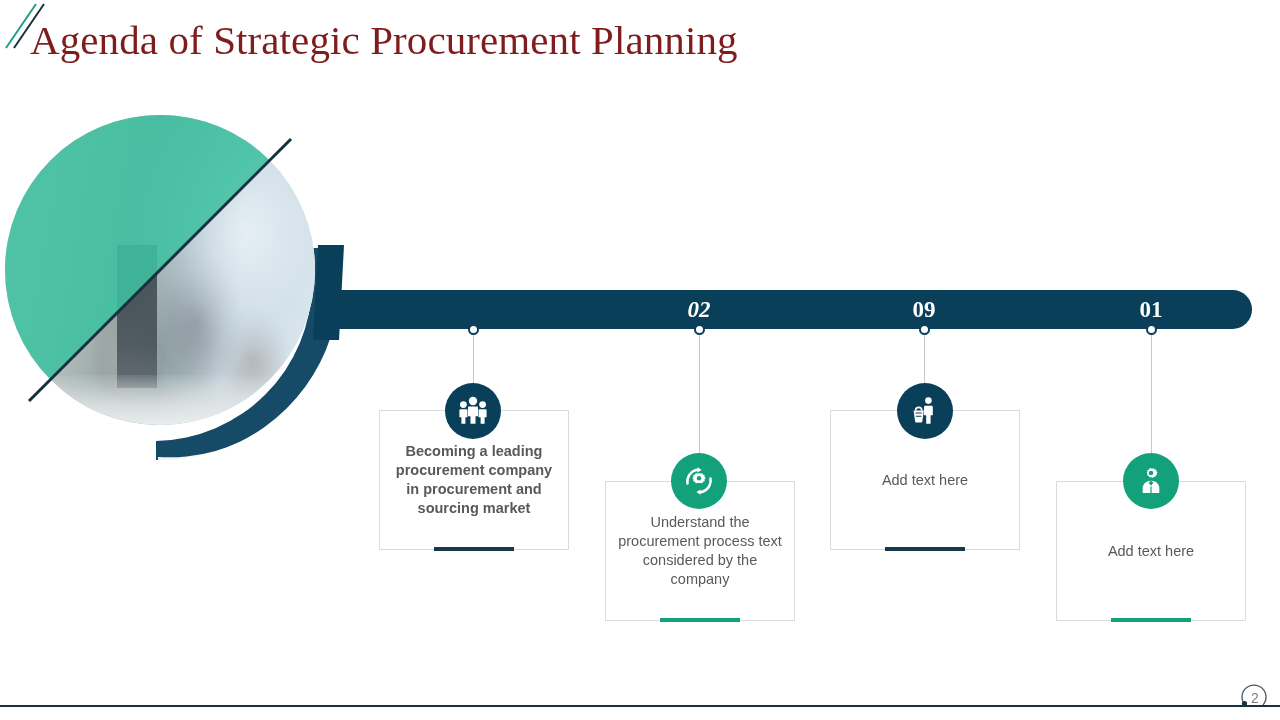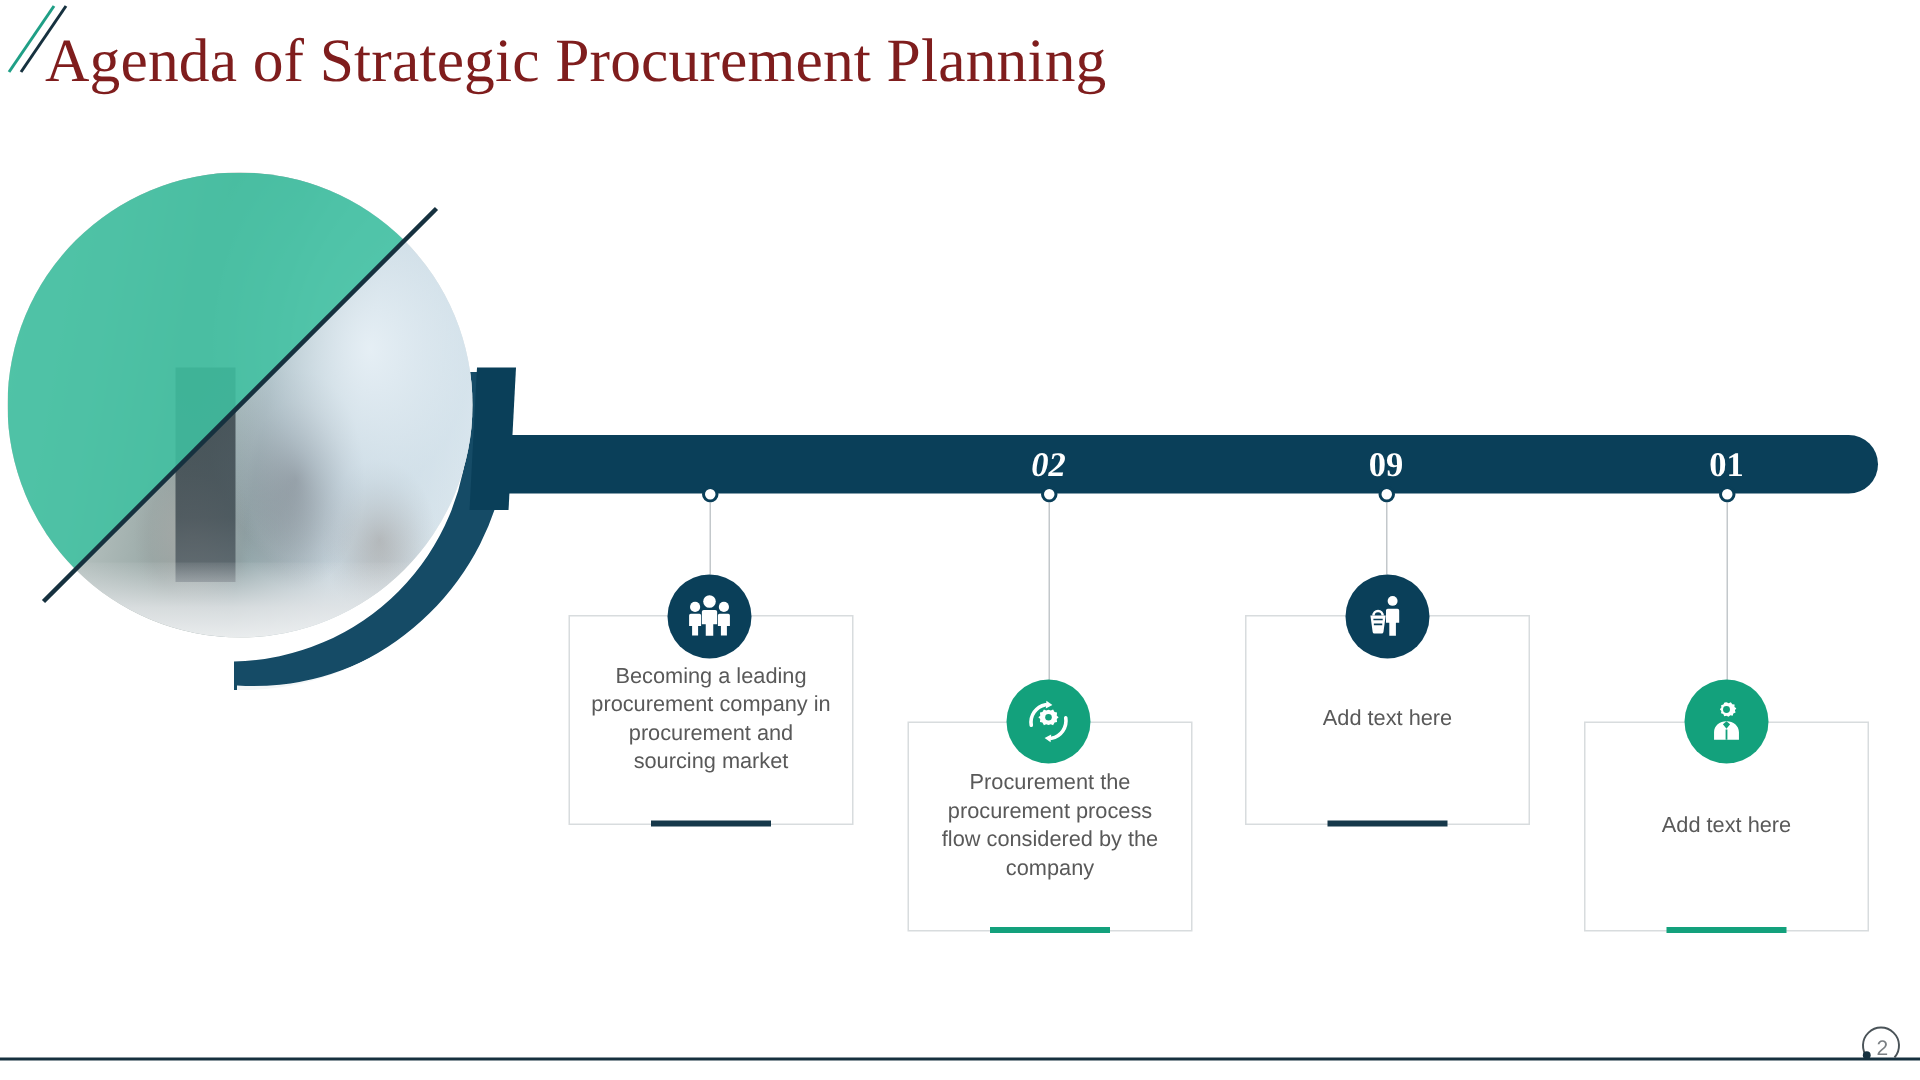--- a/index.html
+++ b/index.html
@@ -257,42 +257,42 @@
       <line x1="24" y1="286" x2="286" y2="24" stroke="#16313f" stroke-width="3"></line>
     </svg>
   </div>
 
   <div class="banner-tab"></div>
   <div class="banner"></div>
 
   <div class="step-num" style="left:437px;margin-top:40px;">01</div>
   <div class="node-dot" style="left:468px;"></div>
   <div class="connector" style="left:473px; top:335px; height:48px;"></div>
-  <div class="card" style="left:379px; top:410px; width:190px; height:140px;">
+  <div class="card" style="left:379px; top:410px; width:190px; height:140px;font-weight:bold;">
     <div class="card-text">Becoming a leading procurement company in procurement and sourcing market</div>
     <div class="card-underline" style="background:#16384a;"></div>
   </div>
   <div class="icon-circle" style="left:445px; top:383px; background:#0a3f59;">
     <svg width="34" height="34" viewBox="0 0 34 34" aria-hidden="true">
       <g fill="#ffffff">
         <circle cx="17" cy="7" r="4.2"></circle>
         <path d="M13.2,12.6 h7.6 a1.3,1.3 0 0 1 1.3,1.3 v8.3 h-2.6 v7.6 h-5 v-7.6 h-2.6 v-8.3 a1.3,1.3 0 0 1 1.3,-1.3 z"></path>
         <circle cx="7.4" cy="10.6" r="3.4"></circle>
         <path d="M4.5,15.2 h5.8 a1.1,1.1 0 0 1 1.1,1.1 v7 h-2 v6.4 h-4 v-6.4 h-2 v-7 a1.1,1.1 0 0 1 1.1,-1.1 z"></path>
         <circle cx="26.6" cy="10.6" r="3.4"></circle>
         <path d="M23.7,15.2 h5.8 a1.1,1.1 0 0 1 1.1,1.1 v7 h-2 v6.4 h-4 v-6.4 h-2 v-7 a1.1,1.1 0 0 1 1.1,-1.1 z"></path>
       </g>
     </svg>
   </div>
 
   <div class="step-num" style="left:664px;font-style:italic;">02</div>
   <div class="node-dot" style="left:694px;"></div>
   <div class="connector" style="left:699px; top:335px; height:119px;"></div>
   <div class="card" style="left:605px; top:481px; width:190px; height:140px;">
-    <div class="card-text">Procurement the procurement process flow considered by the company</div>
+    <div class="card-text">Understand the procurement process text considered by the company</div>
     <div class="card-underline" style="background:#13a17c;"></div>
   </div>
   <div class="icon-circle" style="left:671px; top:453px; background:#13a17c;">
     <svg width="36" height="36" viewBox="0 0 36 36" aria-hidden="true">
       <g fill="none" stroke="#ffffff" stroke-width="2.4" stroke-linecap="round">
         <path d="M6.5,20.5 A12,12 0 0 1 16,6.8"></path>
         <path d="M29.5,15.5 A12,12 0 0 1 20,29.2"></path>
       </g>
       <g fill="#ffffff">
         <polygon points="16.6,4.2 20.6,7.0 16.2,9.4"></polygon>

